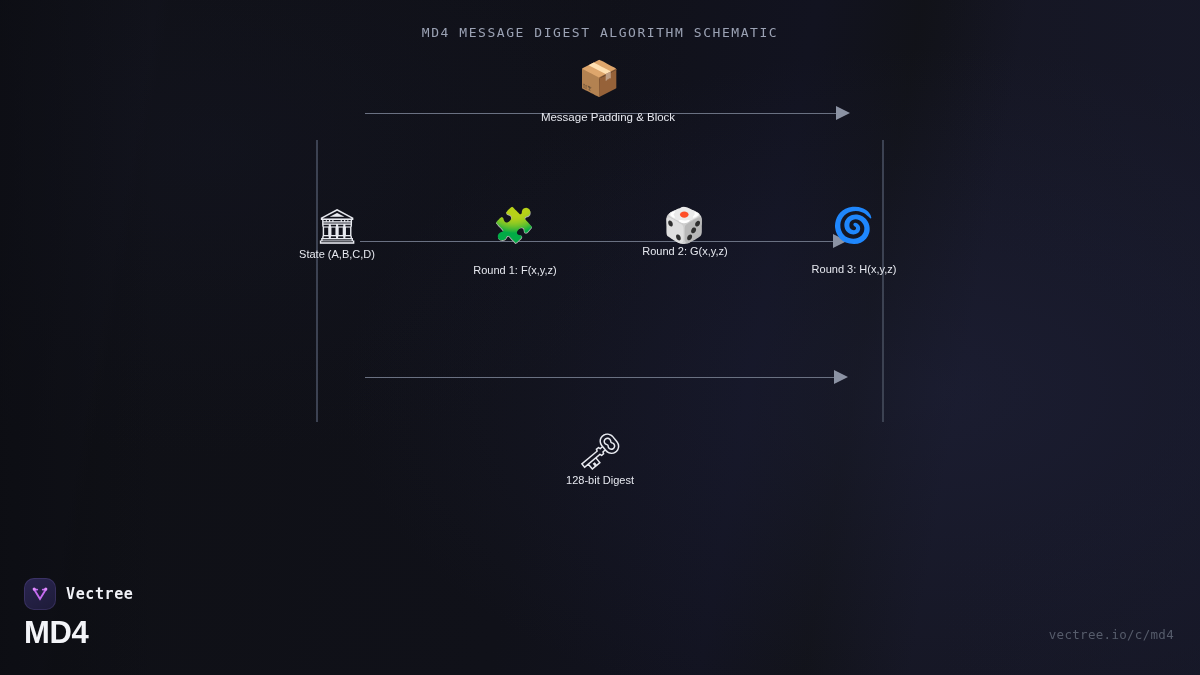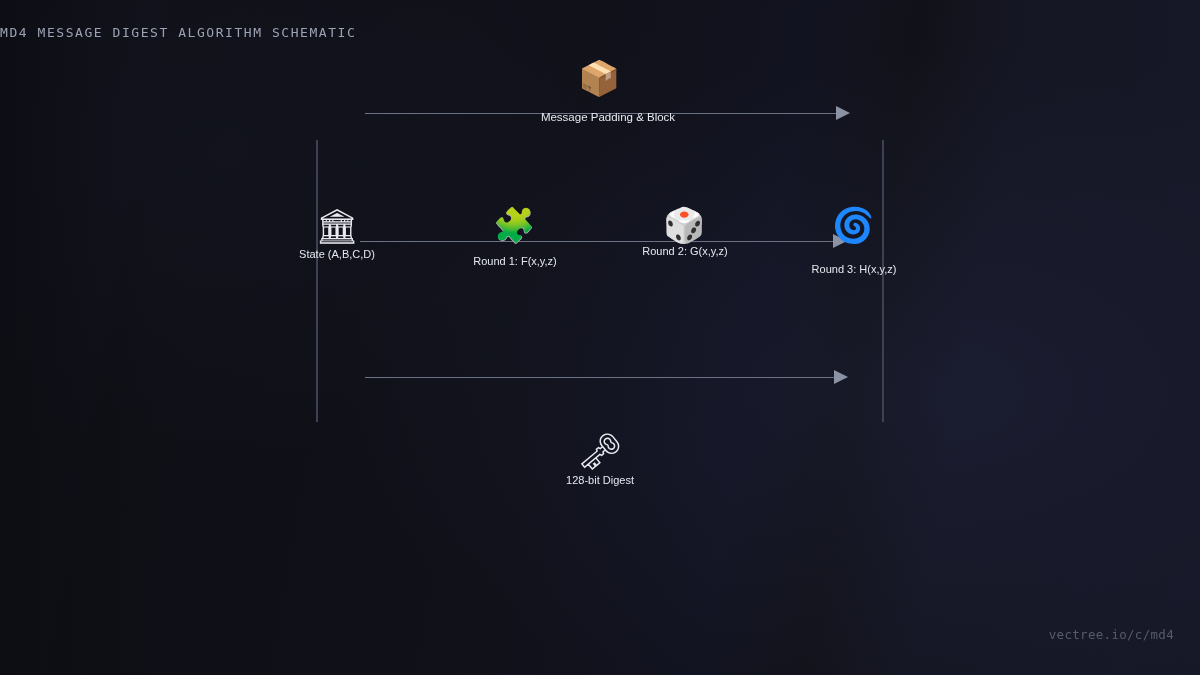--- a/index.html
+++ b/index.html
@@ -48,20 +48,21 @@
     position: absolute;
     right: 0; top: 0; bottom: 0; width: 262px;
     background: linear-gradient(270deg, rgba(25,27,45,0.34), rgba(12,13,19,0.0));
   }
 
   
   .diagram-title {
     position: absolute;
     left: 0; right: 0;
     top: 25px;
+    text-align: center;
     font-family: "DejaVu Sans Mono", "Liberation Mono", monospace;
     font-size: 13px;
     letter-spacing: 1.55px;
     color: #9ba2b4;
     white-space: pre;
   }
 
   
   .lifeline {
     position: absolute;
@@ -184,21 +185,21 @@
   <div class="arrow-line" style="left:360px; top:241px; width:476px;"></div>
   <div class="arrow-head" style="left:833px; top:234px;"></div>
 
   <div class="node" style="left:296px; top:206px; width:82px;">
     <span class="node-icon">🏛</span>
     <span class="node-label" style="">State (A,B,C,D)</span>
   </div>
 
   <div class="node" style="left:455px; top:205px; width:120px;">
     <span class="node-icon">🧩</span>
-    <span class="node-label" style="margin-top:10px;">Round 1: F(x,y,z)</span>
+    <span class="node-label" style="margin-top:19px;">Round 1: F(x,y,z)</span>
   </div>
 
   <div class="node" style="left:625px; top:205px; width:120px;">
     <span class="node-icon">🎲</span>
     <span class="node-label" style="margin-top:0;">Round 2: G(x,y,z)</span>
   </div>
 
   <div class="node" style="left:794px; top:205px; width:120px;">
     <span class="node-icon">🌀</span>
     <span class="node-label" style="margin-top:18px;">Round 3: H(x,y,z)</span>
@@ -206,17 +207,32 @@
 
   <div class="arrow-line" style="left:365px; top:377px; width:472px;"></div>
   <div class="arrow-head" style="left:834px; top:370px;"></div>
 
   <div class="node" style="left:540px; top:430px; width:120px;">
     <span class="node-icon key-icon">🗝</span>
     <span class="node-label" style="margin-top:0;">128-bit Digest</span>
   </div>
 
   <div class="brand">
+    <div class="brand-row">
+      <div class="brand-logo">
+        <svg width="22" height="22" viewBox="0 0 22 22" aria-hidden="true">
+          <g stroke="#c46bf0" stroke-width="1.9" fill="none" stroke-linecap="round">
+            <path d="M5.2 6.6 L11 16 L16.8 6.6"></path>
+            <path d="M8.2 6.6 L5.2 6.6"></path>
+            <path d="M13.8 6.6 L16.8 6.6"></path>
+          </g>
+          <circle cx="5.2" cy="6.1" r="1.6" fill="#e18bff"></circle>
+          <circle cx="16.8" cy="6.1" r="1.6" fill="#e18bff"></circle>
+        </svg>
+      </div>
+      <span class="brand-name">Vectree</span>
+    </div>
+    <div class="brand-sub">MD4</div>
   </div>
 
   <div class="footer-url">vectree.io/c/md4</div>
 
 </div>
 
 </body></html>

